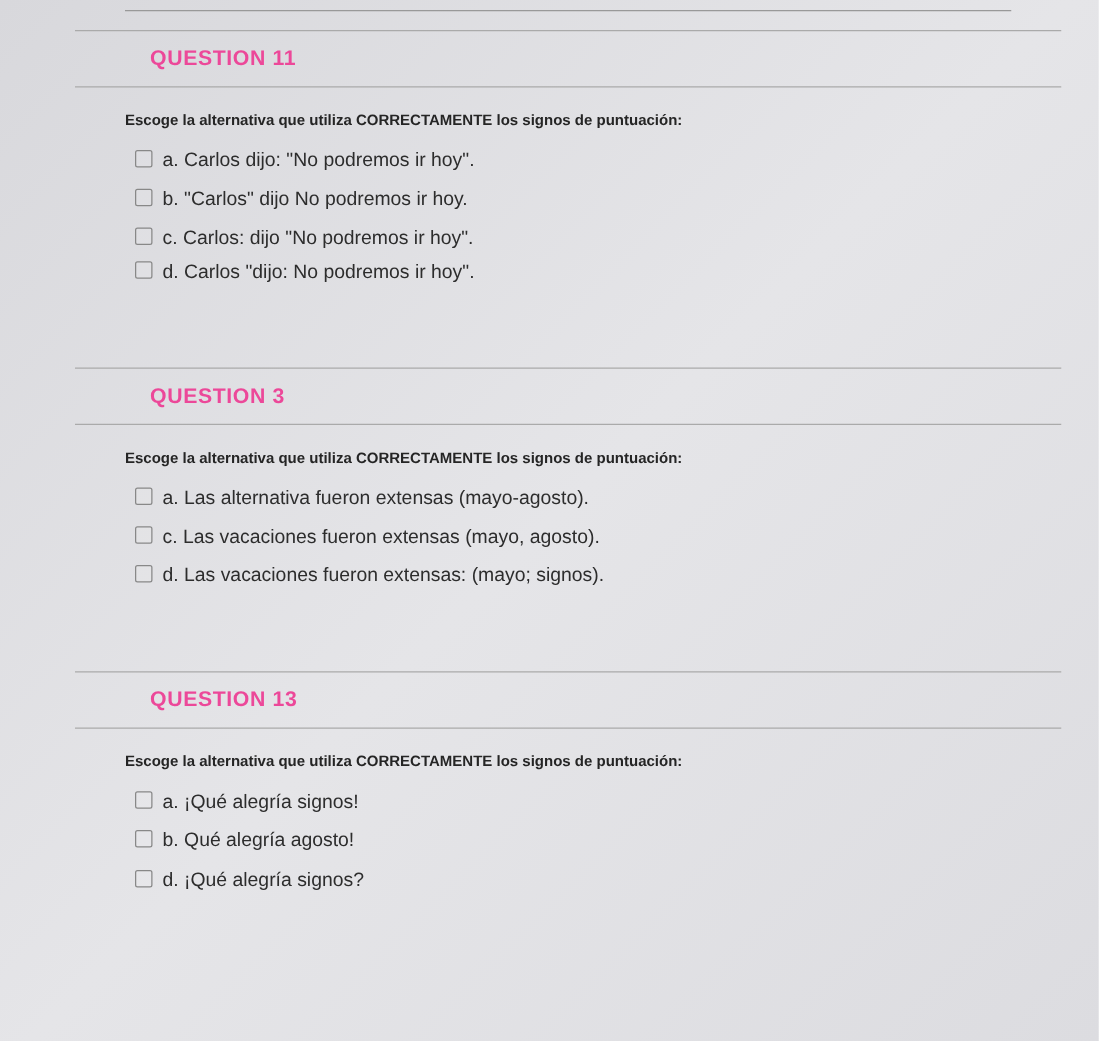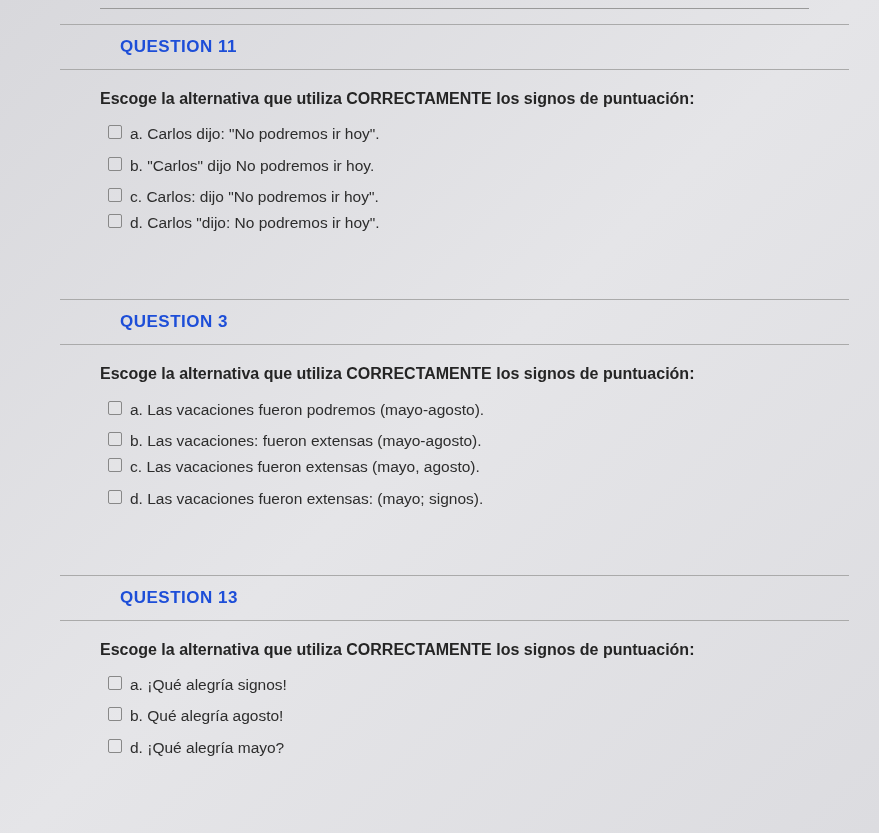--- a/index.html
+++ b/index.html
@@ -29,29 +29,29 @@
     .question-header {
       border-top: 1px solid #aaa;
       border-bottom: 1px solid #aaa;
       padding: 12px 0 12px 60px;
       margin-bottom: 18px;
     }
     .question-title {
       font-weight: 700;
       font-size: 17px;
       letter-spacing: 0.5px;
-      color: #1d4ed8;
+      color: #ec4899;
     }
     .question-body {
       padding-left: 40px;
       padding-right: 20px;
     }
     .prompt {
       font-weight: 700;
-      font-size: 16px;
+      font-size: 12px;
       color: #252525;
       margin-bottom: 12px;
       line-height: 1.4;
     }
     .options {
       padding-left: 8px;
     }
     .option-row {
       display: flex;
       align-items: flex-start;
@@ -116,25 +116,21 @@
 
   <div class="question-block">
     <div class="question-header">
       <div class="question-title">QUESTION 3</div>
     </div>
     <div class="question-body">
       <div class="prompt">Escoge la alternativa que utiliza CORRECTAMENTE los signos de puntuación:</div>
       <div class="options">
         <div class="option-row">
           <div class="checkbox"></div>
-          <span class="option-text"><span>a.</span> <span>Las vacaciones fueron podremos (mayo-agosto).</span></span>
-        </div>
-        <div class="option-row tight">
-          <div class="checkbox"></div>
-          <span class="option-text"><span>b.</span> <span>Las vacaciones: fueron extensas (mayo-agosto).</span></span>
+          <span class="option-text"><span>a.</span> <span>Las alternativa fueron extensas (mayo-agosto).</span></span>
         </div>
         <div class="option-row">
           <div class="checkbox"></div>
           <span class="option-text"><span>c.</span> <span>Las vacaciones fueron extensas (mayo, agosto).</span></span>
         </div>
         <div class="option-row">
           <div class="checkbox"></div>
           <span class="option-text"><span>d.</span> <span>Las vacaciones fueron extensas: (mayo; signos).</span></span>
         </div>
       </div>
@@ -153,19 +149,19 @@
         <div class="option-row">
           <div class="checkbox"></div>
           <span class="option-text"><span>a.</span> <span>¡Qué alegría signos!</span></span>
         </div>
         <div class="option-row">
           <div class="checkbox"></div>
           <span class="option-text"><span>b.</span> <span>Qué alegría agosto!</span></span>
         </div>
         <div class="option-row">
           <div class="checkbox"></div>
-          <span class="option-text"><span>d.</span> <span>¡Qué alegría mayo?</span></span>
+          <span class="option-text"><span>d.</span> <span>¡Qué alegría signos?</span></span>
         </div>
       </div>
     </div>
   </div>
 
 </div>
 
 </body></html>

